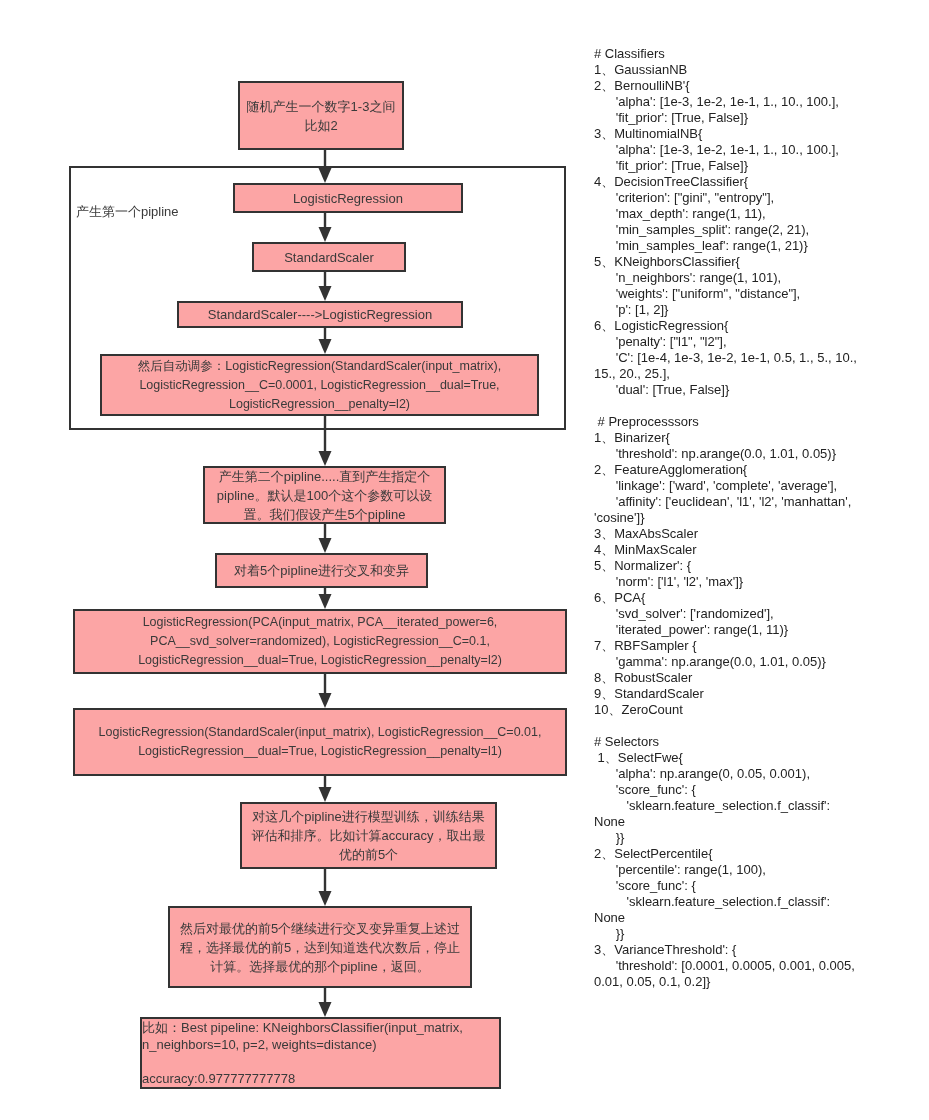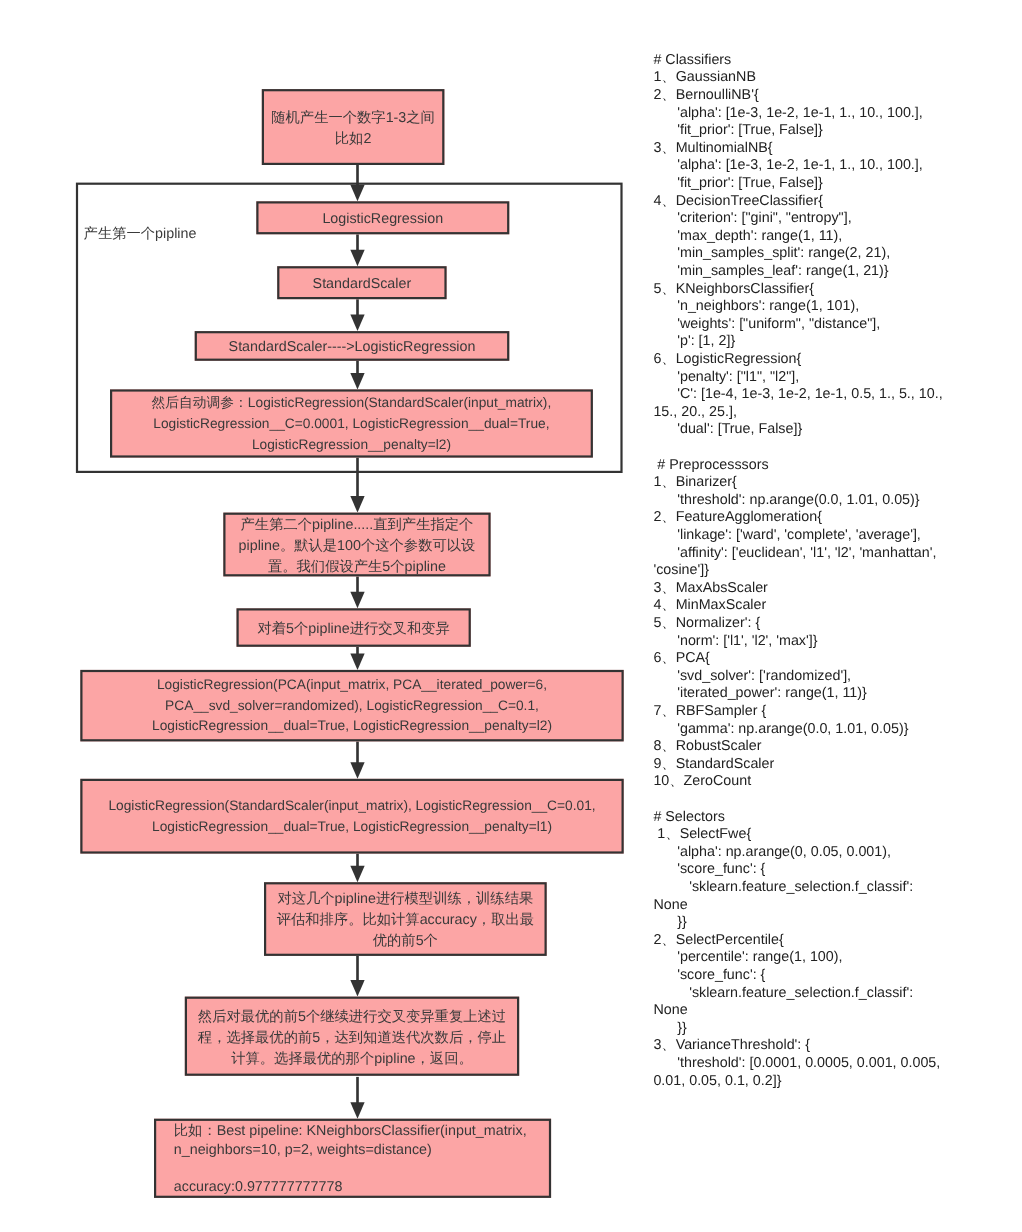--- a/index.html
+++ b/index.html
@@ -7,21 +7,21 @@
     position:relative;width:929px;height:1120px;background:#ffffff;overflow:hidden;
     font-family:"Liberation Sans","DejaVu Sans",sans-serif;color:#333;
   }
   .arrows{position:absolute;left:0;top:0;width:929px;height:1120px;pointer-events:none;}
   .fbox{
     position:absolute;box-sizing:border-box;border:2px solid #333;background:#fca5a5;
     display:flex;align-items:center;justify-content:center;text-align:center;
     font-size:13px;line-height:19px;white-space:pre-line;color:#3a3a3a;
   }
   .fbox.code{font-size:12.5px;line-height:19px;}
-  .fbox.left{justify-content:flex-start;text-align:left;padding:6px 16px;line-height:17px;white-space:pre-line;}
+  .fbox.left{justify-content:flex-start;text-align:left;padding:6px 0;line-height:17px;white-space:pre-line;}
   .groupbox{
     position:absolute;box-sizing:border-box;border:2px solid #333;background:transparent;
   }
   .grouplabel{
     position:absolute;font-size:13px;color:#3a3a3a;white-space:nowrap;
   }
   .floatlabel{
     position:absolute;font-size:13px;color:#3a3a3a;white-space:nowrap;margin-top:39px;
   }
   .right-panel{
@@ -92,21 +92,21 @@
 
   <div class="floatlabel" style="left:112px;top:684px;">变异</div>
 
   <div class="fbox code" style="left:73px;top:708px;width:494px;height:68px;">LogisticRegression(StandardScaler(input_matrix), LogisticRegression__C=0.01,
 LogisticRegression__dual=True, LogisticRegression__penalty=l1)</div>
 
   <div class="fbox" style="left:192px;top:802px;width:257px;height:67px;margin-left:48px;">对这几个pipline进行模型训练，训练结果
 评估和排序。比如计算accuracy，取出最
 优的前5个</div>
 
-  <div class="fbox" style="left:168px;top:906px;width:304px;height:72px;">然后对最优的前5个继续进行交叉变异重复上述过
+  <div class="fbox" style="left:168px;top:906px;width:304px;height:82px;">然后对最优的前5个继续进行交叉变异重复上述过
 程，选择最优的前5，达到知道迭代次数后，停止
 计算。选择最优的那个pipline，返回。</div>
 
   <div class="fbox left" style="left:140px;top:1017px;width:361px;height:72px;">比如：Best pipeline: KNeighborsClassifier(input_matrix,
 n_neighbors=10, p=2, weights=distance)
 
 accuracy:0.977777777778</div>
 
   <div class="right-panel">
       <div class="rp-line"># Classifiers</div>

